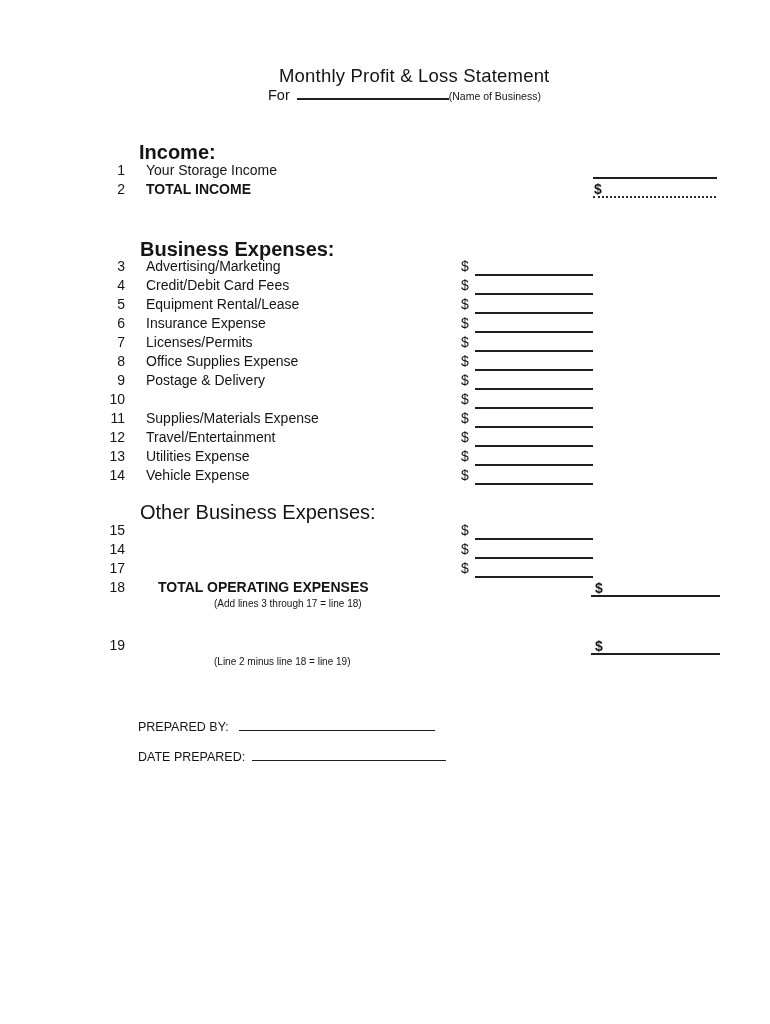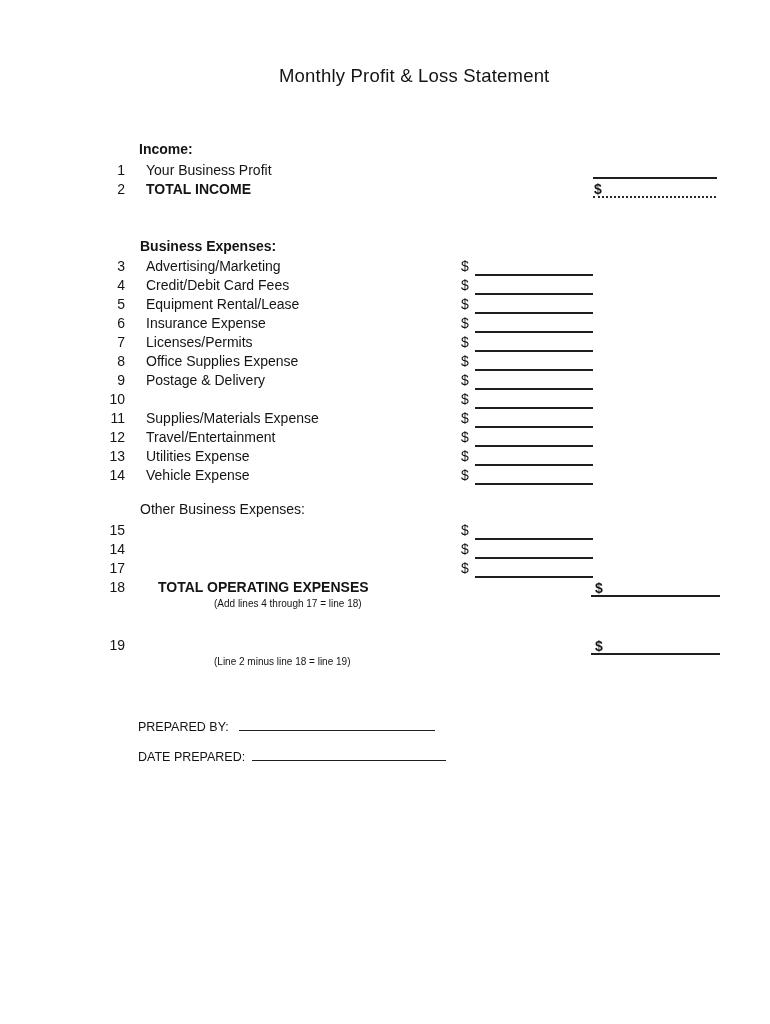--- a/index.html
+++ b/index.html
@@ -8,21 +8,21 @@
     font-family:"Liberation Sans","DejaVu Sans",sans-serif;color:#141414;
     overflow:hidden;
     margin-left:28px;
   }
   .abs{position:absolute;}
   .bold{font-weight:bold;}
   .t-title{font-size:18.5px;letter-spacing:.2px;white-space:nowrap;}
   .t-sub{font-size:14.5px;white-space:nowrap;}
   .t-small{font-size:10.5px;white-space:nowrap;}
   .t-note{font-size:10px;white-space:nowrap;}
-  .t-head{font-size:14px;white-space:nowrap;}
+  .t-head{font-size:20px;white-space:nowrap;}
   .t-foot{font-size:12.5px;white-space:nowrap;}
   .hdr-row{display:flex;align-items:baseline;}
   .fill{display:inline-block;border-bottom:2px solid #1f1f1f;}
   .rows{left:0;right:0;}
   .row{display:flex;align-items:baseline;height:19px;line-height:19px;position:relative;padding-left:60px;font-size:14px;}
   .num{width:37px;text-align:right;flex:none;}
   .lbl{margin-left:21px;white-space:nowrap;}
   .lbl-indent{margin-left:33px;}
   .dollar{position:absolute;left:433px;top:0;line-height:19px;}
   .amt-line{position:absolute;left:447px;top:16.5px;width:118px;height:0;border-top:2px solid #1f1f1f;}
@@ -30,28 +30,33 @@
   .rline-dotted{position:absolute;height:0;border-top:2px dotted #2a2a2a;}
   .rdollar{position:absolute;font-size:14px;font-weight:bold;line-height:16px;}
 </style>
 </head>
 <body>
 
 <div class="page">
 
   <div class="abs t-title" style="left:251px;top:65px;">Monthly Profit &amp; Loss Statement</div>
 
+  <div class="abs hdr-row" style="left:240px;top:87px;">
+    <span class="t-sub">For</span>
+    <span class="fill" style="width:152px;margin-left:7px;"></span>
+    <span class="t-small">(Name of Business)</span>
+  </div>
 
 
   <div class="abs t-head bold" style="left:111px;top:141px;">Income:</div>
 
   <div class="abs rows" style="top:161px;">
     <div class="row">
       <span class="num">1</span>
-      <span class="lbl">Your Business Profit</span>
+      <span class="lbl">Your Storage Income</span>
     </div>
     <div class="row">
       <span class="num">2</span>
       <span class="lbl bold">TOTAL INCOME</span>
     </div>
   </div>
 
   <div class="rline" style="left:565px;top:177px;width:124px;"></div>
   <span class="rdollar" style="left:566px;top:181px;">$</span>
   <div class="rline-dotted" style="left:565px;top:196px;width:123px;"></div>
@@ -153,21 +158,21 @@
   </div>
 
   <div class="abs rows" style="top:578px;">
     <div class="row">
       <span class="num">18</span>
       <span class="lbl lbl-indent bold">TOTAL OPERATING EXPENSES</span>
     </div>
   </div>
   <span class="rdollar" style="left:567px;top:580px;">$</span>
   <div class="rline" style="left:563px;top:595px;width:129px;"></div>
-  <div class="abs t-note" style="left:186px;top:598px;">(Add lines 4 through 17 = line 18)</div>
+  <div class="abs t-note" style="left:186px;top:598px;">(Add lines 3 through 17 = line 18)</div>
 
   <div class="abs rows" style="top:636px;">
     <div class="row">
       <span class="num">19</span>
     </div>
   </div>
   <span class="rdollar" style="left:567px;top:638px;">$</span>
   <div class="rline" style="left:563px;top:653px;width:129px;"></div>
   <div class="abs t-note" style="left:186px;top:656px;">(Line 2 minus line 18 = line 19)</div>
 

